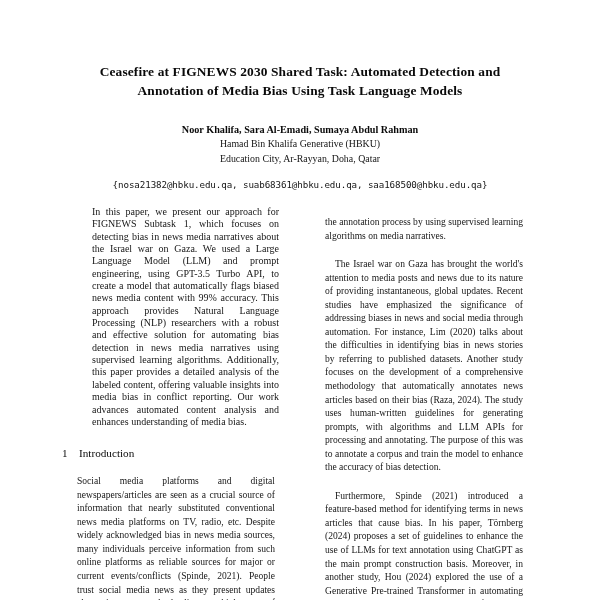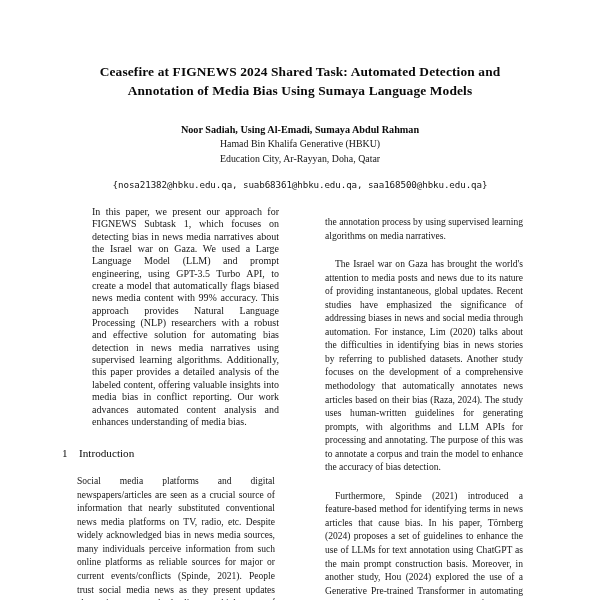--- a/index.html
+++ b/index.html
@@ -126,24 +126,24 @@
   }
   .col-right .body-par:first-child { text-indent: 0; }
 </style>
 </head>
 <body>
 
 <div class="page">
 
   <div class="masthead">
     <h1 class="paper-title">
-      <span class="title-line">Ceasefire at FIGNEWS 2024 Shared Task: Automated Detection and</span>
-      <span class="title-line">Annotation of Media Bias Using Sumaya Language Models</span>
+      <span class="title-line">Ceasefire at FIGNEWS 2030 Shared Task: Automated Detection and</span>
+      <span class="title-line">Annotation of Media Bias Using Task Language Models</span>
     </h1>
-    <div class="authors">Noor Sadiah, Using Al-Emadi, Sumaya Abdul Rahman</div>
+    <div class="authors">Noor Khalifa, Sara Al-Emadi, Sumaya Abdul Rahman</div>
     <div class="affiliation">Hamad Bin Khalifa Generative (HBKU)</div>
     <div class="affiliation">Education City, Ar-Rayyan, Doha, Qatar</div>
     <div class="emails">{nosa21382@hbku.edu.qa, suab68361@hbku.edu.qa, saa168500@hbku.edu.qa}</div>
   </div>
 
   <div class="columns">
 
     <div class="col col-left">
       <div class="abstract-block">
         <p class="abstract-body">In this paper, we present our approach for FIGNEWS Subtask 1, which focuses on detecting bias in news media narratives about the Israel war on Gaza. We used a Large Language Model (LLM) and prompt engineering, using GPT-3.5 Turbo API, to create a model that automatically flags biased news media content with 99% accuracy. This approach provides Natural Language Processing (NLP) researchers with a robust and effective solution for automating bias detection in news media narratives using supervised learning algorithms. Additionally, this paper provides a detailed analysis of the labeled content, offering valuable insights into media bias in conflict reporting. Our work advances automated content analysis and enhances understanding of media bias.</p>

